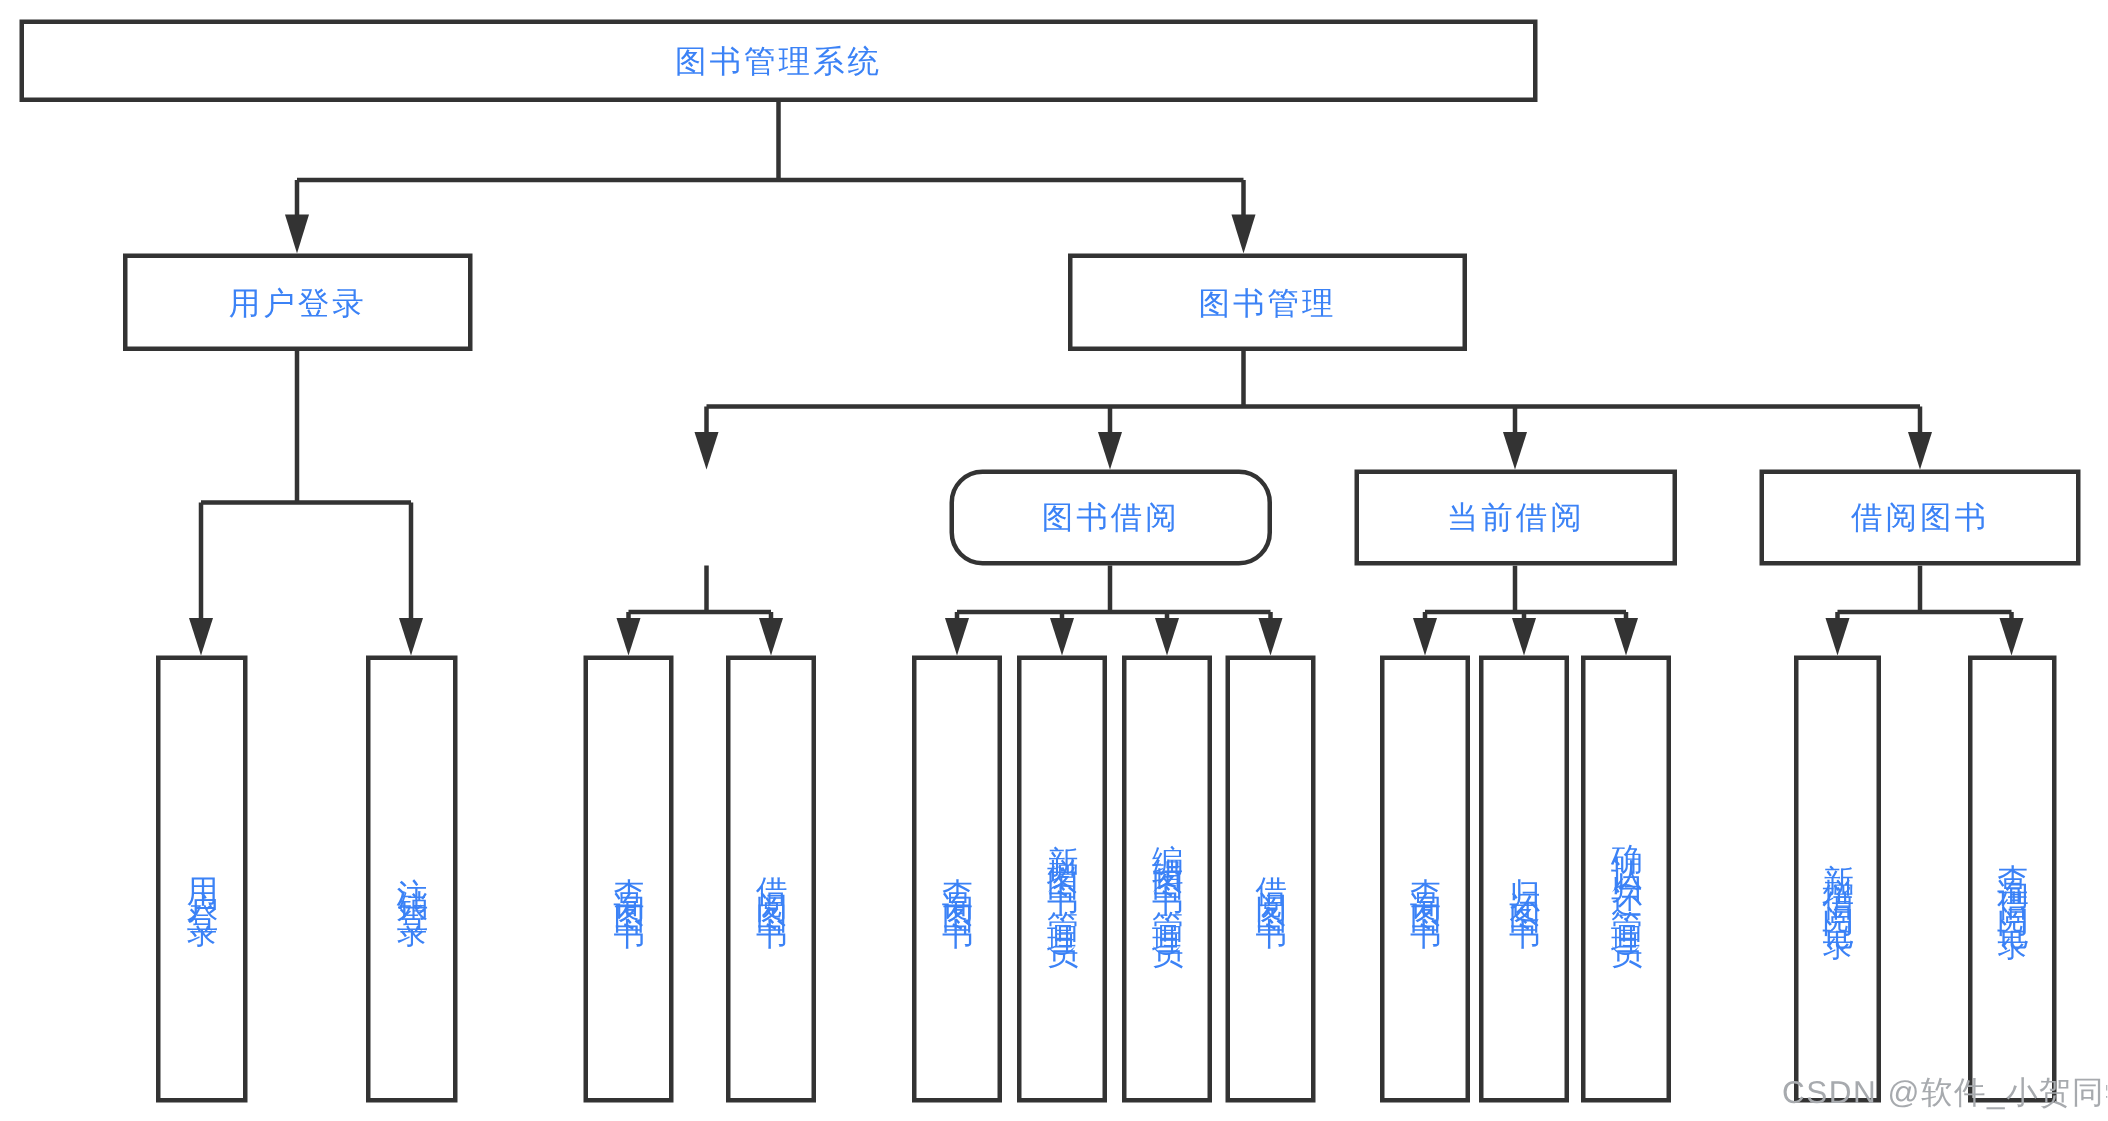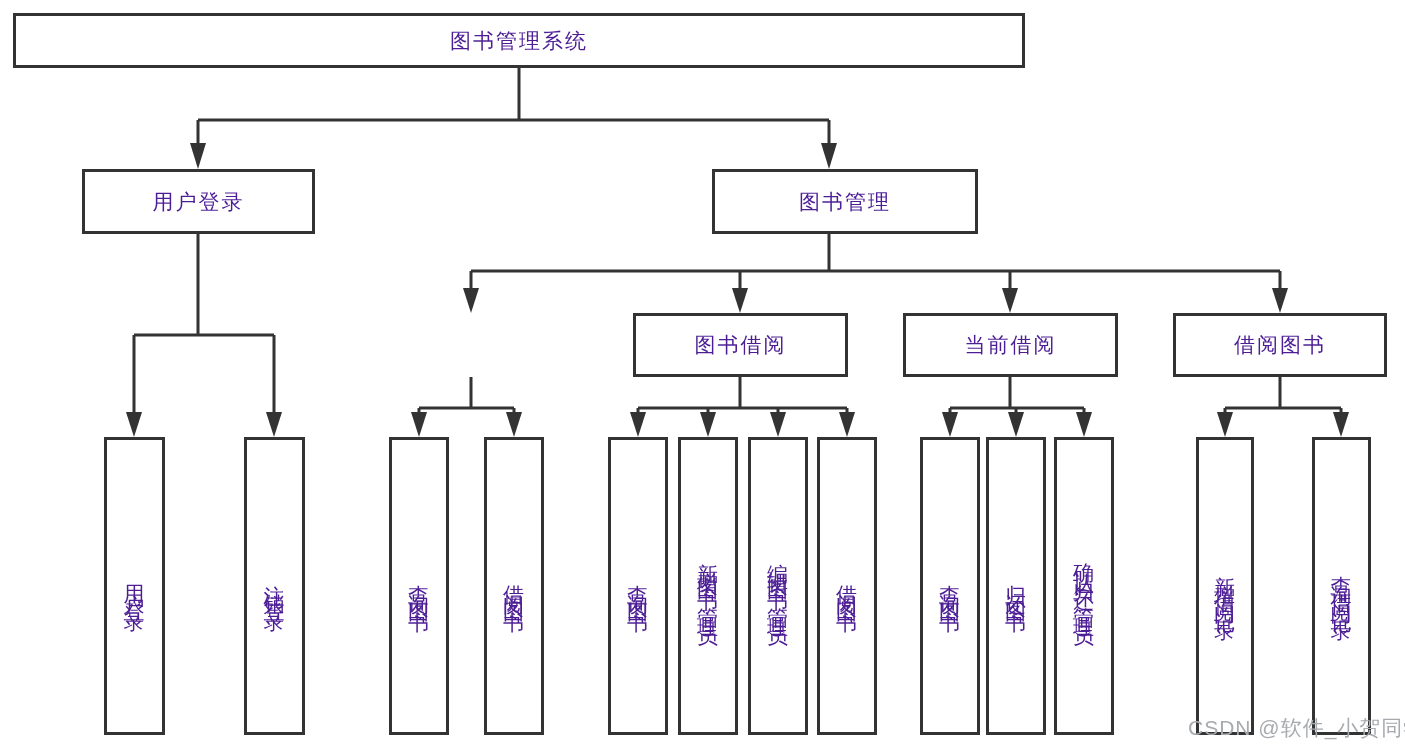--- a/index.html
+++ b/index.html
@@ -23,39 +23,39 @@
     background: #ffffff;
     border: 3px solid #333333;
     display: flex;
     align-items: center;
     justify-content: center;
     z-index: 1;
   }
   .node .lbl {
     font-size: 21px;
     letter-spacing: 2px;
-    color: #4c1d95;
+    color: #3b82f6;
     white-space: nowrap;
   }
   .leaf {
     top: 437px;
     height: 298px;
   }
   .leaf .lbl {
     writing-mode: vertical-rl;
     letter-spacing: 9px;
     white-space: normal;
     line-height: 1.1;
     max-height: 288px;
   }
   .root-box   { left: 13px;  top: 13px;  width: 1012px; height: 55px; }
   .l2-a       { left: 82px;  top: 169px; width: 233px;  height: 65px; }
   .l2-b       { left: 712px; top: 169px; width: 266px;  height: 65px; }
   .l3-a       { left: 363px; top: 313px; width: 216px;  height: 64px; }
-  .l3-b       { left: 633px; top: 313px; width: 215px;  height: 64px; }
+  .l3-b       { left: 633px; top: 313px; width: 215px;  height: 64px; border-radius: 22px; }
   .l3-c       { left: 903px; top: 313px; width: 215px;  height: 64px; font-family: Liberation Serif, serif; }
   .l3-d       { left: 1173px;top: 313px; width: 214px;  height: 64px; }
   .lf-1  { left: 104px;  width: 61px; }
   .lf-2  { left: 244px;  width: 61px; }
   .lf-3  { left: 389px;  width: 60px; }
   .lf-4  { left: 484px;  width: 60px; }
   .lf-5  { left: 608px;  width: 60px; }
   .lf-6  { left: 678px;  width: 60px; }
   .lf-7  { left: 748px;  width: 60px; }
   .lf-8  { left: 817px;  width: 60px; }

